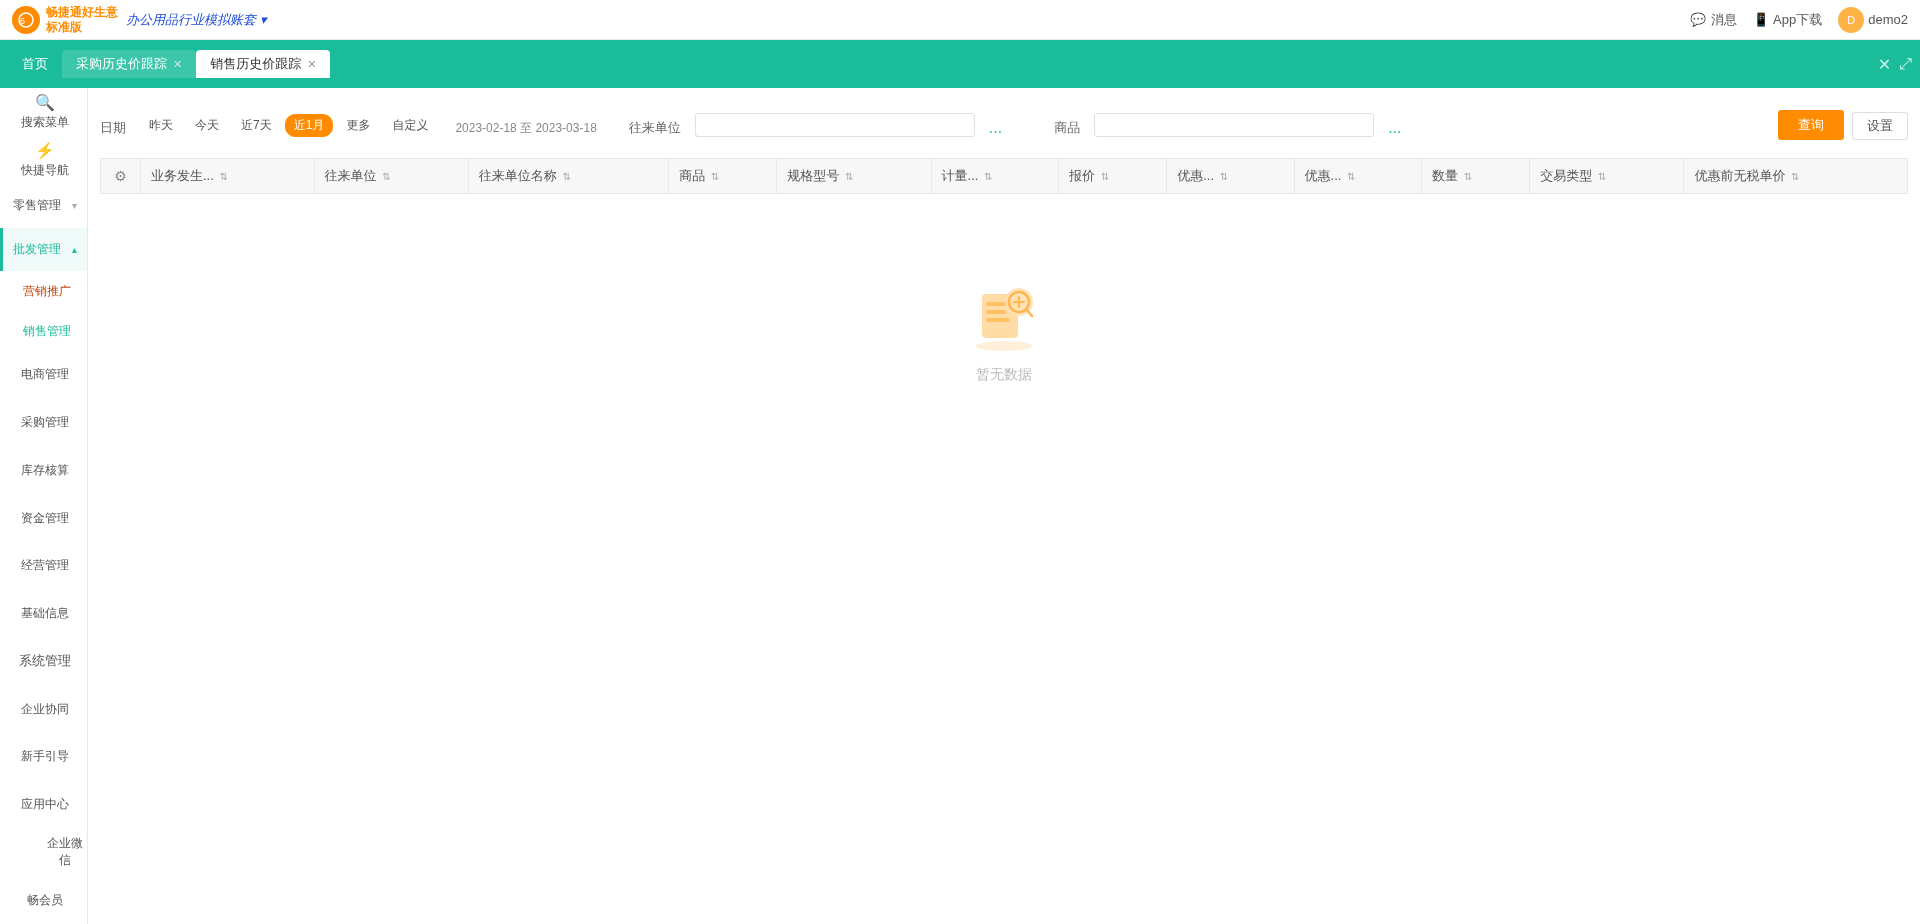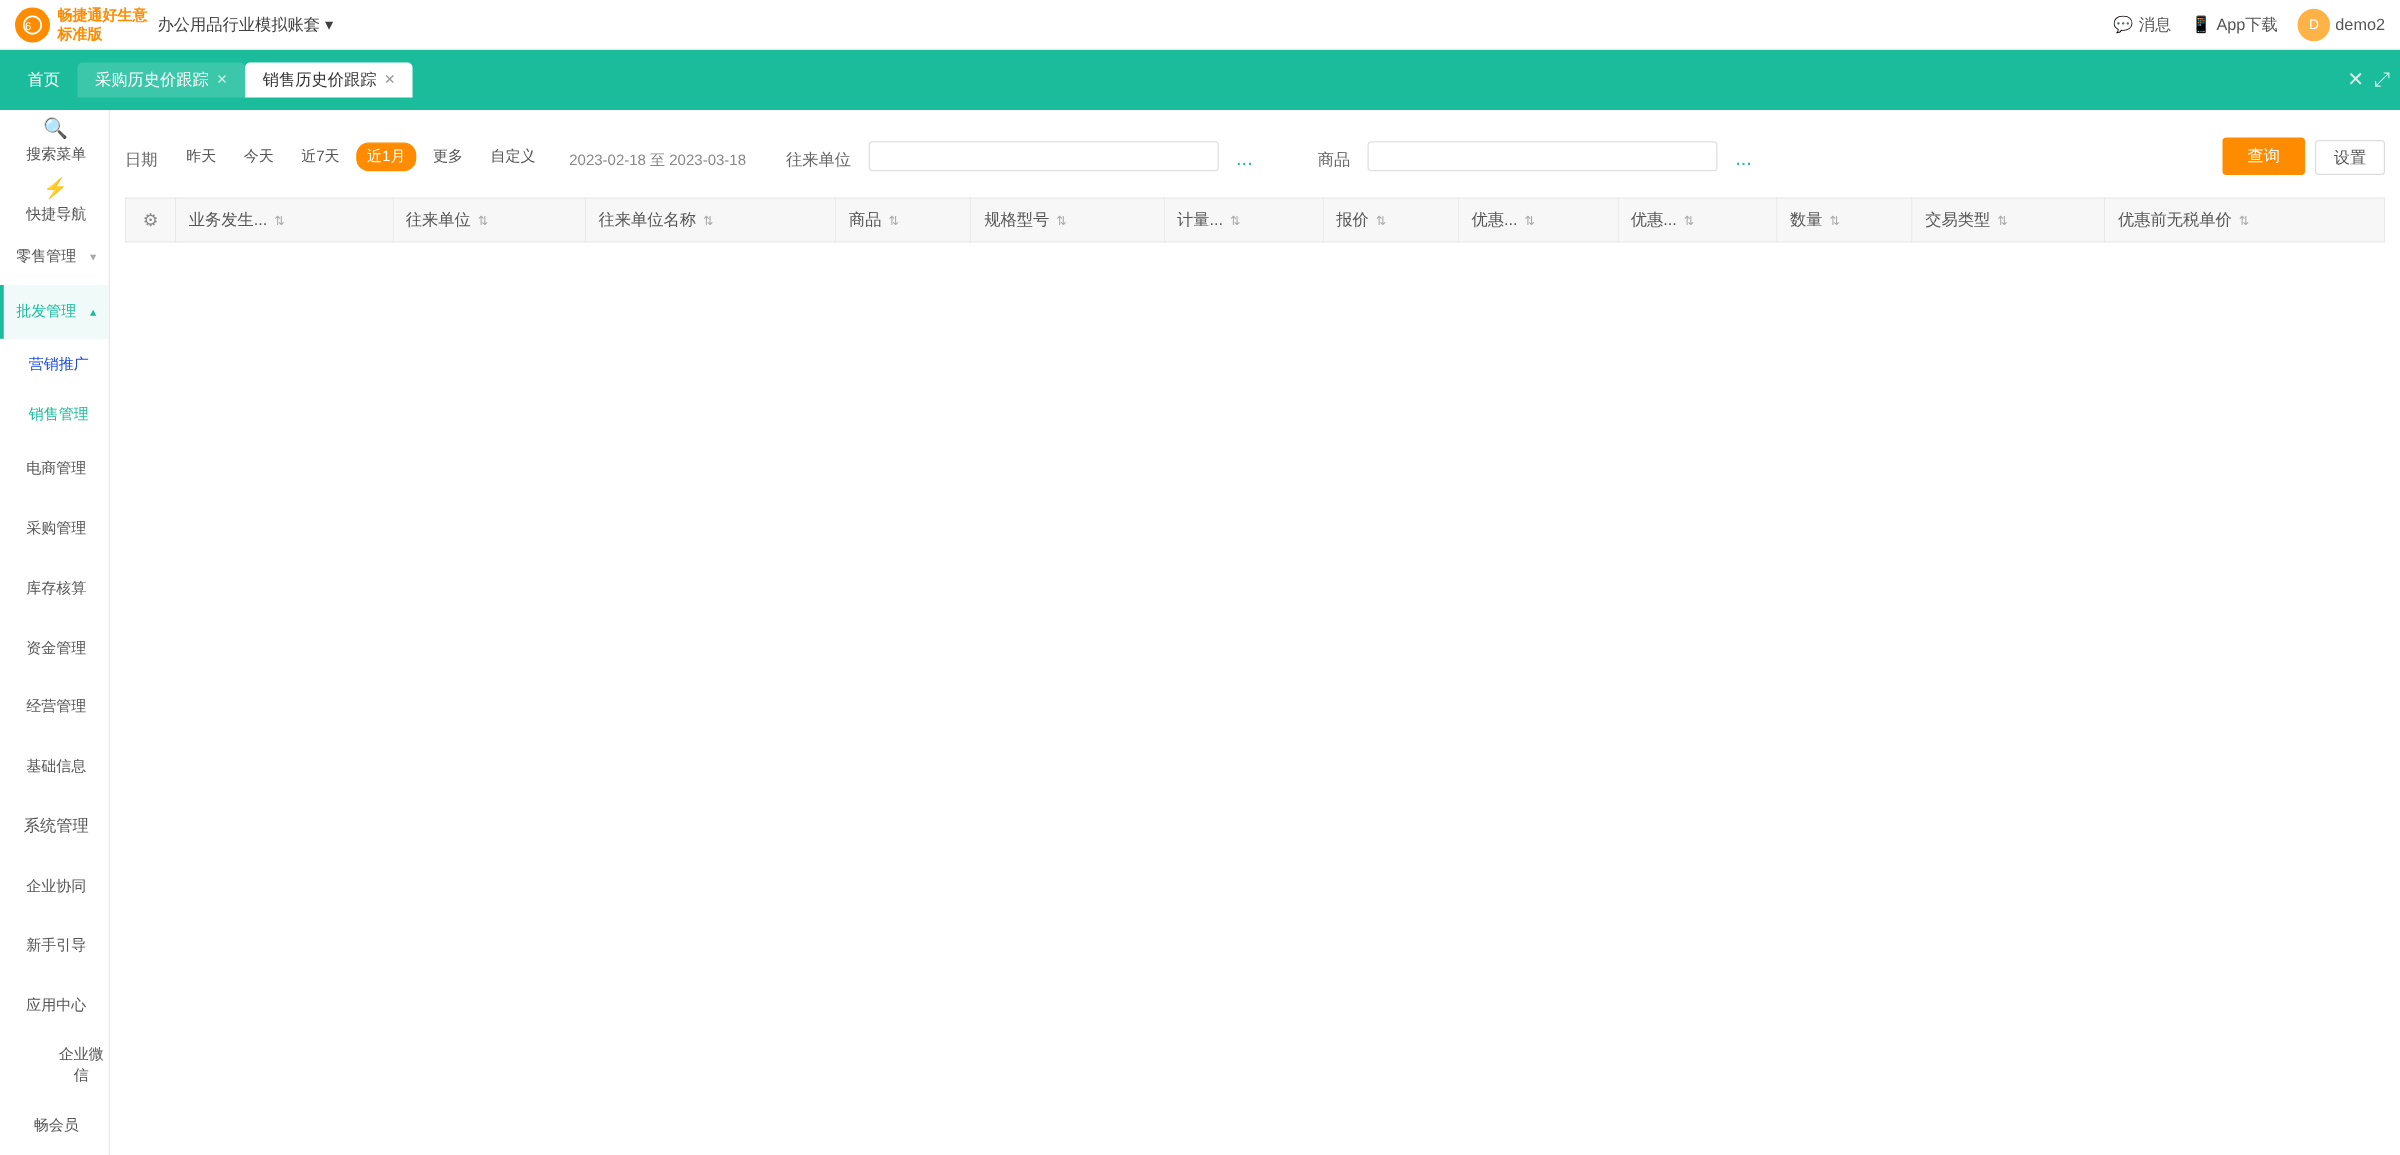--- a/index.html
+++ b/index.html
@@ -14,21 +14,21 @@
       padding: 0 12px;
       border-bottom: 1px solid #e8e8e8;
       justify-content: space-between;
       flex-shrink: 0;
     }
     .top-header-left { display: flex; align-items: center; gap: 8px; }
     .logo-area { display: flex; align-items: center; gap: 6px; }
     .logo-icon { width: 28px; height: 28px; background: #ff8c00; border-radius: 50%; display: flex; align-items: center; justify-content: center; }
     .logo-icon svg { width: 18px; height: 18px; }
     .logo-text { font-size: 12px; color: #ff8c00; font-weight: bold; line-height: 1.2; }
-    .company-selector { display: flex; align-items: center; gap: 4px; color: #404040; font-size: 13px; cursor: pointer; }
+    .company-selector { display: flex; align-items: center; gap: 4px; color: #1d4ed8; font-size: 13px; cursor: pointer; font-style: italic; }
     .top-header-right { display: flex; align-items: center; gap: 16px; color: #555; font-size: 13px; }
     .top-header-right-item { display: flex; align-items: center; gap: 4px; cursor: pointer; }
     .avatar { width: 26px; height: 26px; background: #ffb347; border-radius: 50%; display: flex; align-items: center; justify-content: center; color: white; font-size: 11px; }
 
     
     .tab-bar {
       height: 48px;
       background: #1abc9c;
       display: flex;
       align-items: center;
@@ -180,21 +180,21 @@
     }
     .empty-text { font-size: 14px; color: #bbb; }
     .empty-illustration { width: 80px; height: 80px; position: relative; margin-bottom: 12px; }
     .sidebar-sub-item {
       height: 40px;
       display: flex;
       align-items: center;
       padding: 0 16px;
       cursor: pointer;
       font-size: 12px;
-      color: #1d4ed8;
+      color: #c2410c;
       border-left: 3px solid transparent;
     }
     .sidebar-sub-item.active { color: #1abc9c; }
   </style>
 </head>
 <body>
 
 <div class="top-header">
   <div class="top-header-left">
     <div class="logo-area">
@@ -398,16 +398,33 @@
             <th>
               <span>优惠前无税单价</span>
               <span class="sort-icon">⇅</span>
             </th>
           </tr>
         </thead>
         <tbody id="table-body">
         </tbody>
       </table>
 
+      <div class="empty-state">
+        <div class="empty-illustration">
+          <svg width="80" height="80" viewBox="0 0 80 80">
+            <ellipse cx="40" cy="72" rx="28" ry="5" fill="#ffe0b2" opacity="0.5"></ellipse>
+            <rect x="18" y="20" width="36" height="44" rx="4" fill="#ffcc80" opacity="0.7"></rect>
+            <rect x="22" y="28" width="28" height="4" rx="2" fill="#ff9800" opacity="0.4"></rect>
+            <rect x="22" y="36" width="20" height="4" rx="2" fill="#ff9800" opacity="0.4"></rect>
+            <rect x="22" y="44" width="24" height="4" rx="2" fill="#ff9800" opacity="0.4"></rect>
+            <circle cx="55" cy="28" r="14" fill="#ffe0b2" opacity="0.9"></circle>
+            <circle cx="55" cy="28" r="10" fill="none" stroke="#ffb74d" stroke-width="2.5"></circle>
+            <line x1="62" y1="35" x2="68" y2="42" stroke="#ffb74d" stroke-width="2.5" stroke-linecap="round"></line>
+            <line x1="50" y1="28" x2="60" y2="28" stroke="#ffb74d" stroke-width="2" stroke-linecap="round"></line>
+            <line x1="55" y1="23" x2="55" y2="33" stroke="#ffb74d" stroke-width="2" stroke-linecap="round"></line>
+          </svg>
+        </div>
+        <span class="empty-text">暂无数据</span>
+      </div>
 
     </div>
   </div>
 </div>
 
 </body></html>

